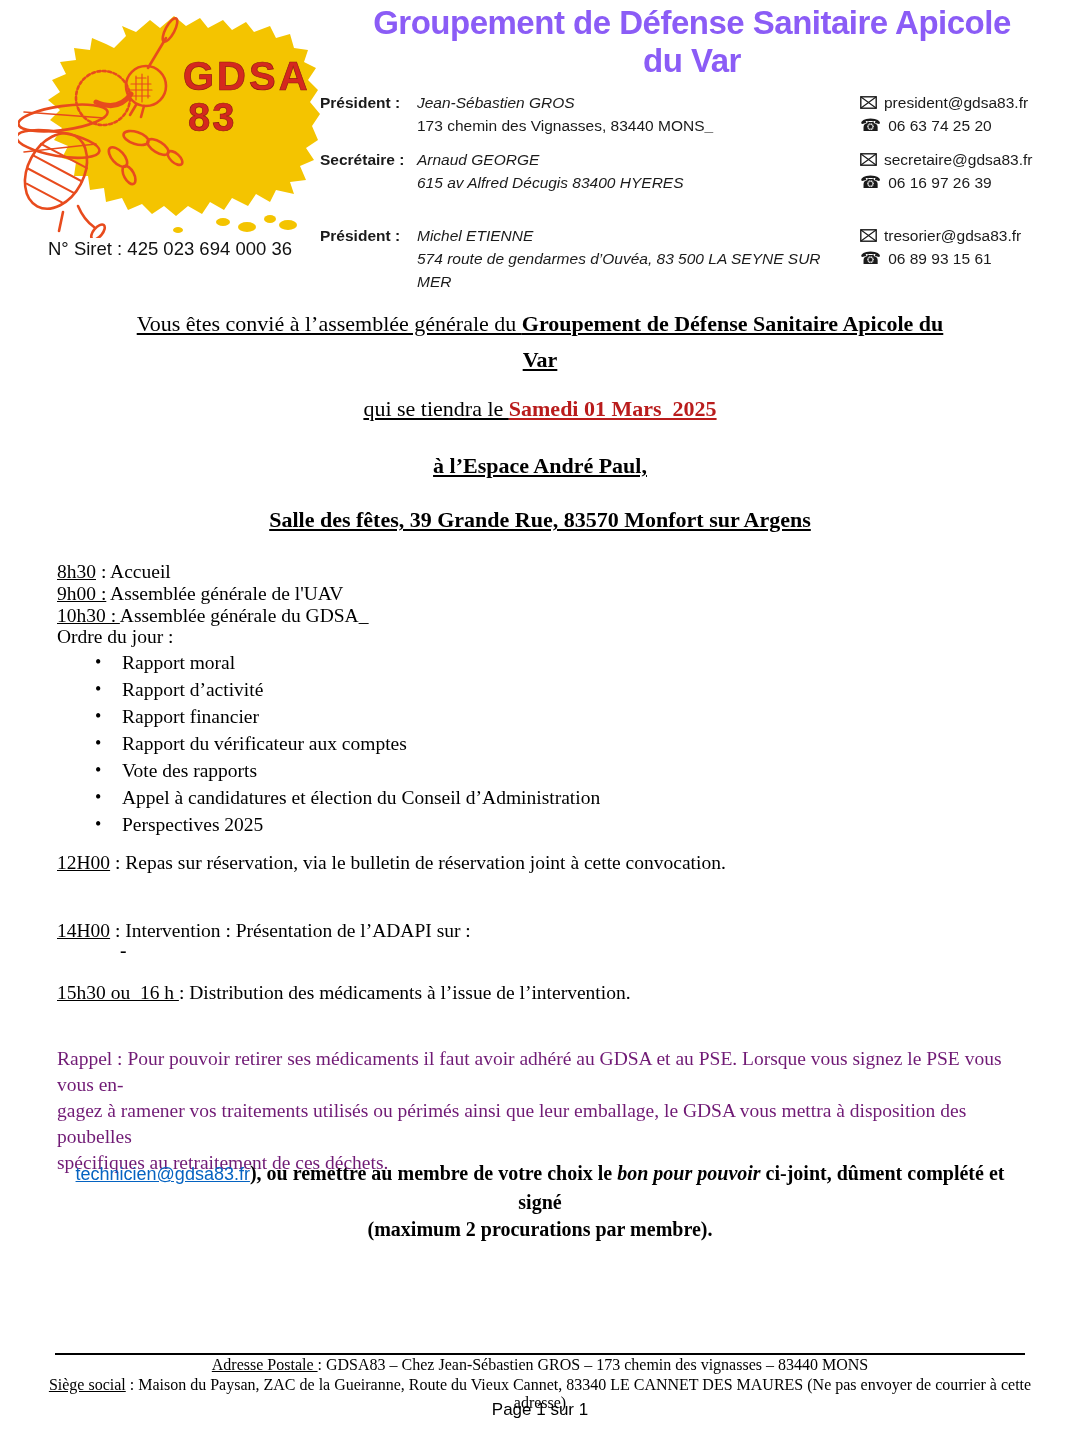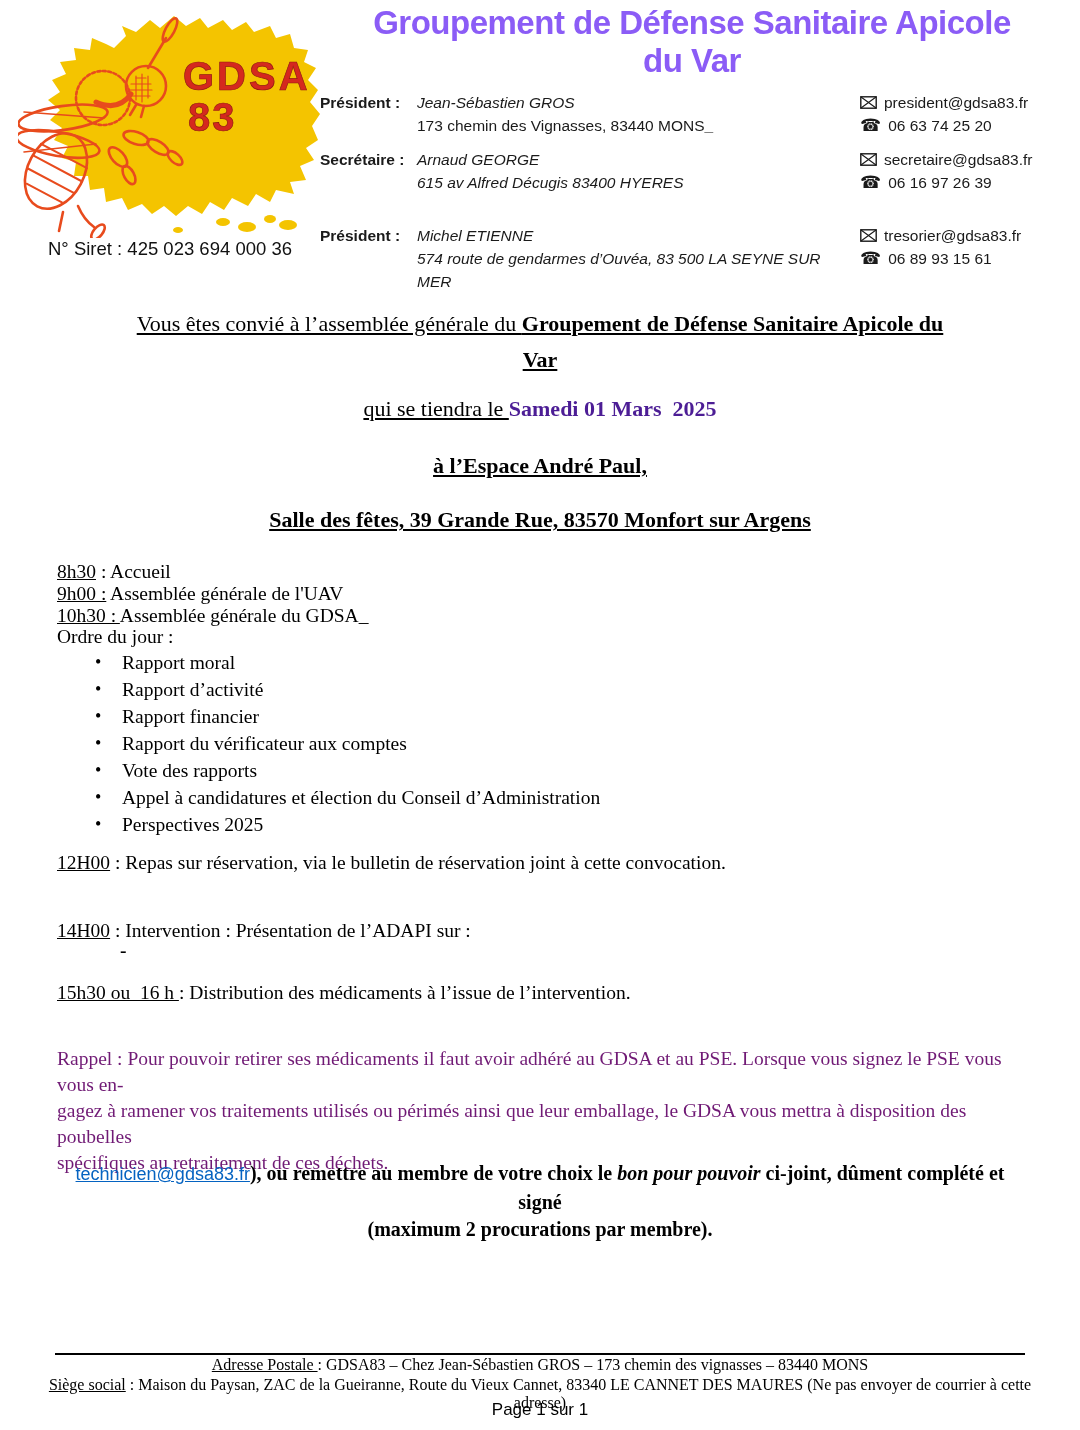--- a/index.html
+++ b/index.html
@@ -27,21 +27,21 @@
   .cline{display:flex;align-items:center;gap:7px;height:23px;}
   .phone-glyph{font-size:17px;line-height:1;}
 
   
   .centerline{position:absolute;left:57px;width:966px;text-align:center;}
   .intro{font-size:22px;line-height:36px;}
   .intro-l1{top:306px;} .intro-l2{top:342px;}
   .u{text-decoration:underline;}
   .b{font-weight:700;}
   .date-line{top:396px;font-size:22px;}
-  .date-red{color:#4c1d95;font-weight:700;}
+  .date-red{color:#b91c1c;font-weight:700;text-decoration:underline;}
   .venue{font-size:22px;font-weight:700;text-decoration:underline;}
   .venue1{top:453px;} .venue2{top:507px;}
 
   
   .sched{position:absolute;left:57px;font-size:19.5px;}
   .s1{top:561px}.s2{top:583px}.s3{top:605px}.s4{top:626px}
   .bullet-list{position:absolute;left:95px;top:649px;}
   .bullet-row{display:flex;height:27px;align-items:center;}
   .bullet-dot{width:27px;font-size:18px;}
   .bullet-text{font-size:19.5px;}

